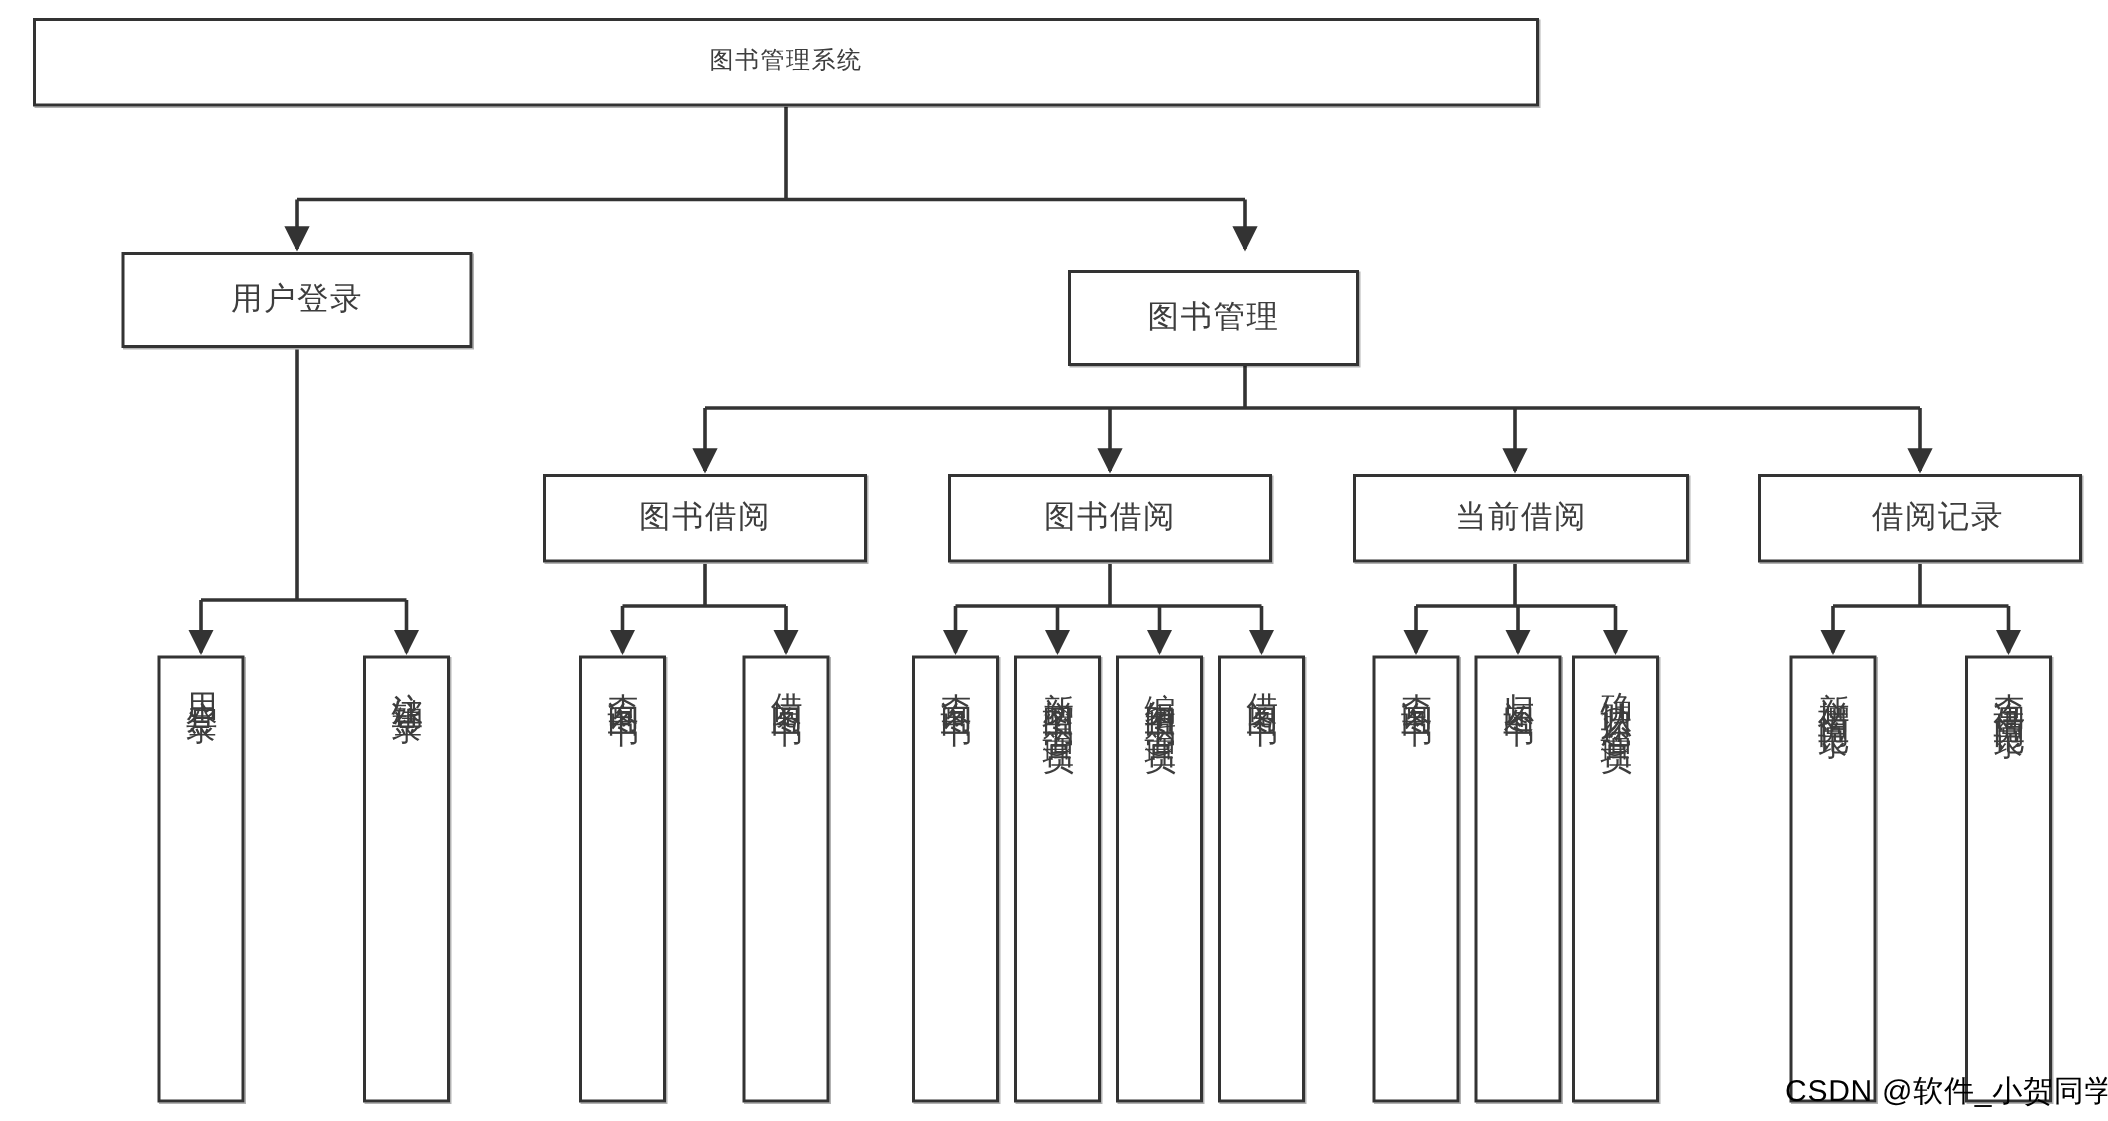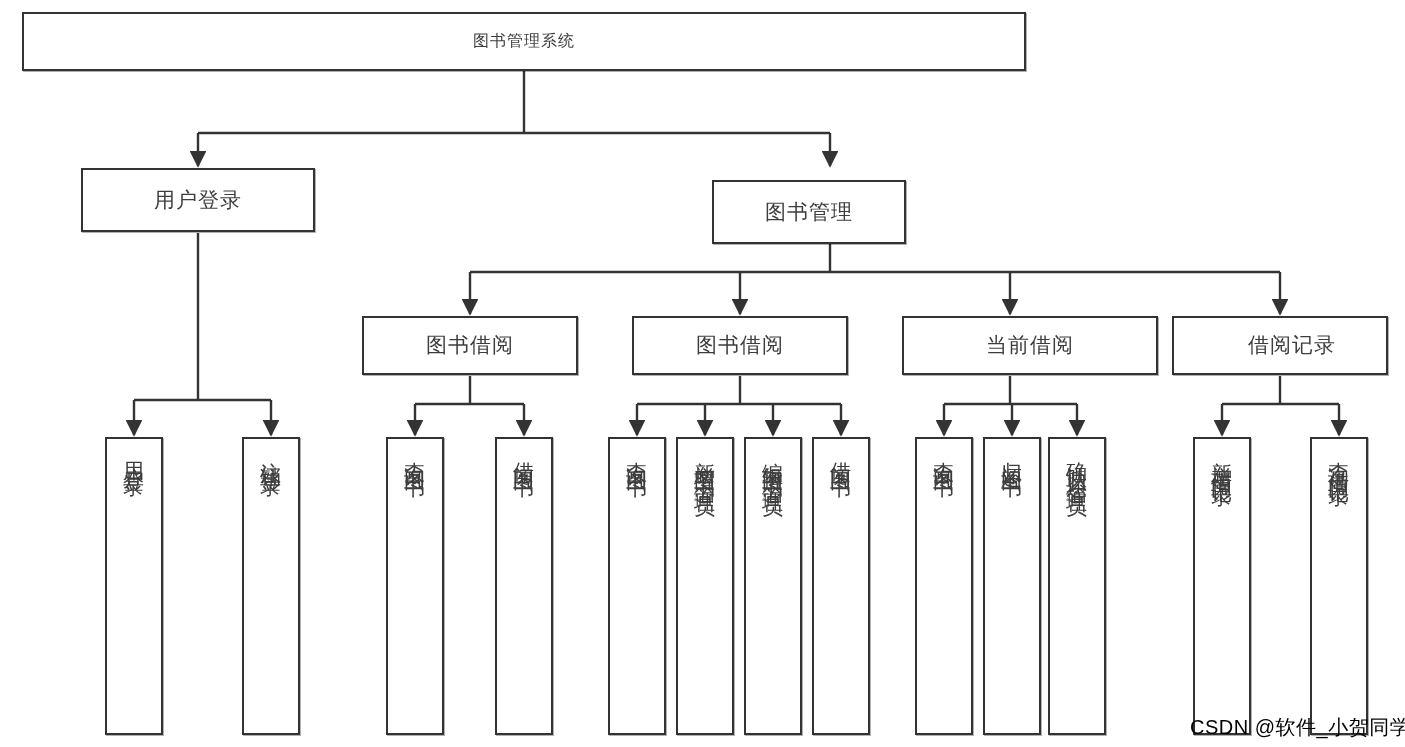--- a/index.html
+++ b/index.html
@@ -143,21 +143,21 @@
   </div>
 
   <div class="node horiz" style="left:362px; top:316px; width:216px; height:59px;">
     <span class="label">图书借阅</span>
   </div>
 
   <div class="node horiz" style="left:632px; top:316px; width:216px; height:59px;">
     <span class="label">图书借阅</span>
   </div>
 
-  <div class="node horiz" style="left:902px; top:316px; width:256px; height:59px;">
+  <div class="node horiz" style="left:902px; top:316px; width:224px; height:59px;">
     <span class="label">当前借阅</span>
   </div>
 
   <div class="node horiz" style="left:1172px; top:316px; width:216px; height:59px;padding-left:24px;">
     <span class="label">借阅记录</span>
   </div>
 
   <div class="node vert" style="left:105px; top:437px; width:58px; height:298px;">
     <span class="label">用户登录</span>
   </div>

